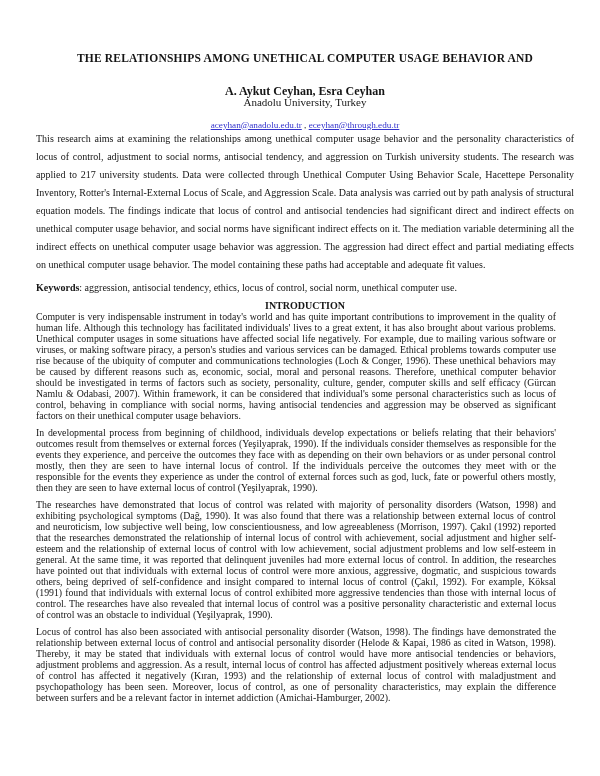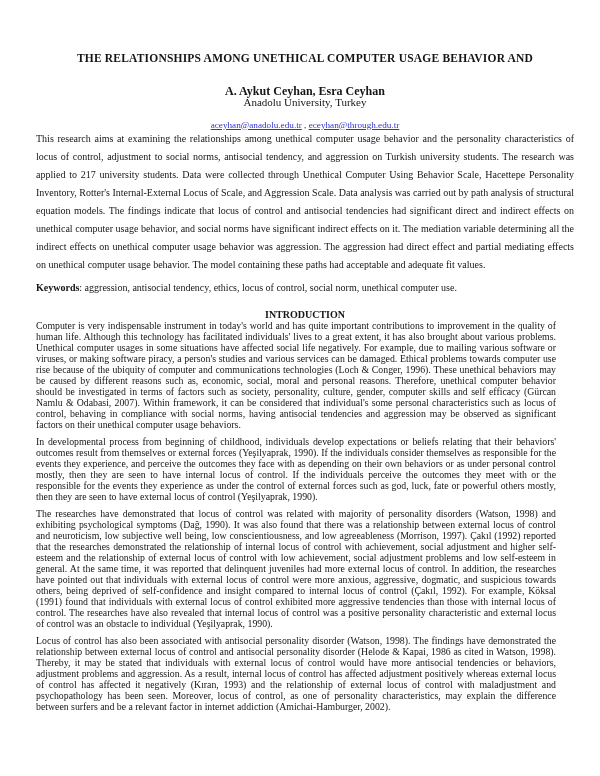--- a/index.html
+++ b/index.html
@@ -70,21 +70,21 @@
     line-height: 10.8px;
     margin-top: 9px;
   }
   .keywords .kw-label {
     font-weight: bold;
   }
   .intro-heading {
     text-align: center;
     font-weight: bold;
     font-size: 10px;
-    margin-top: 16px;
+    margin-top: 7px;
     margin-bottom: 0;
   }
   .body-para {
     font-size: 9.8px;
     line-height: 11px;
     text-align: justify;
     margin: 0 18px 6px 0;
   }
   .body-para.first {
     margin-top: 0;

